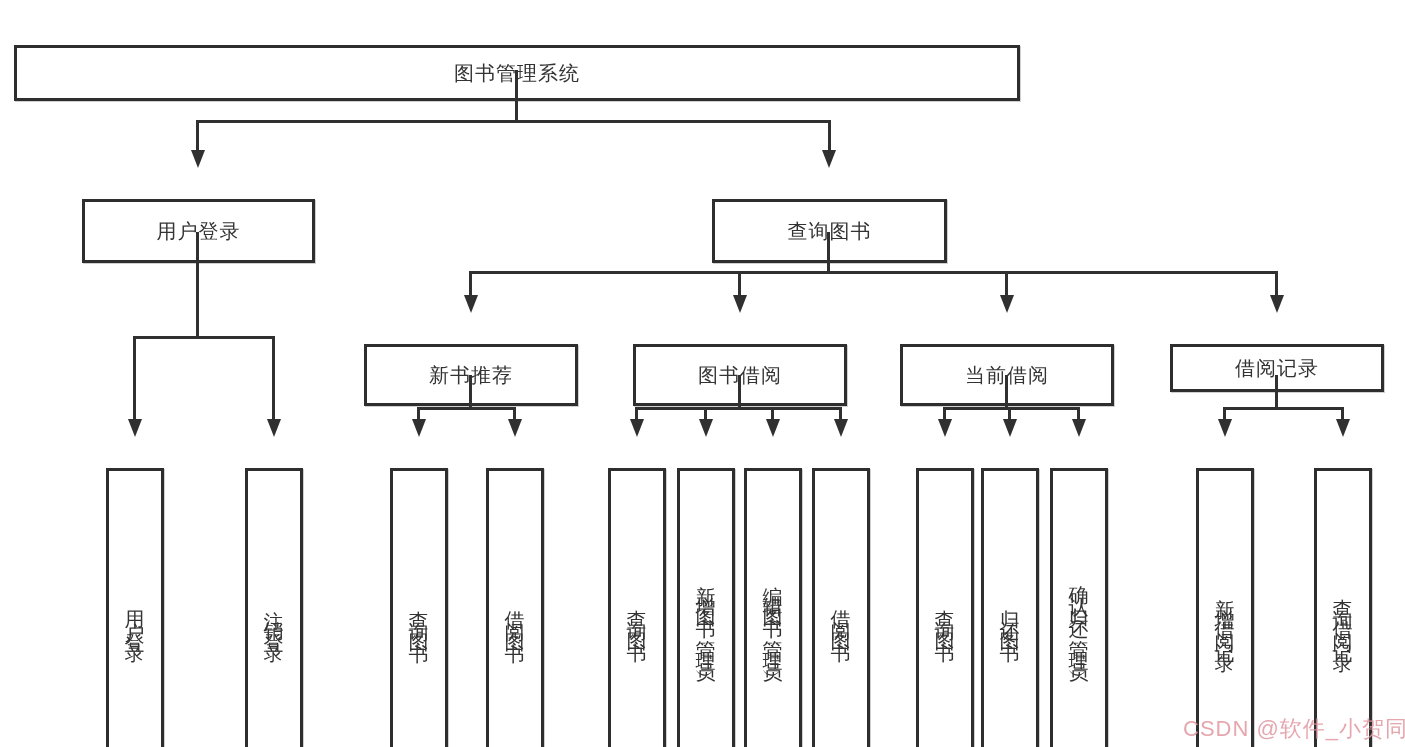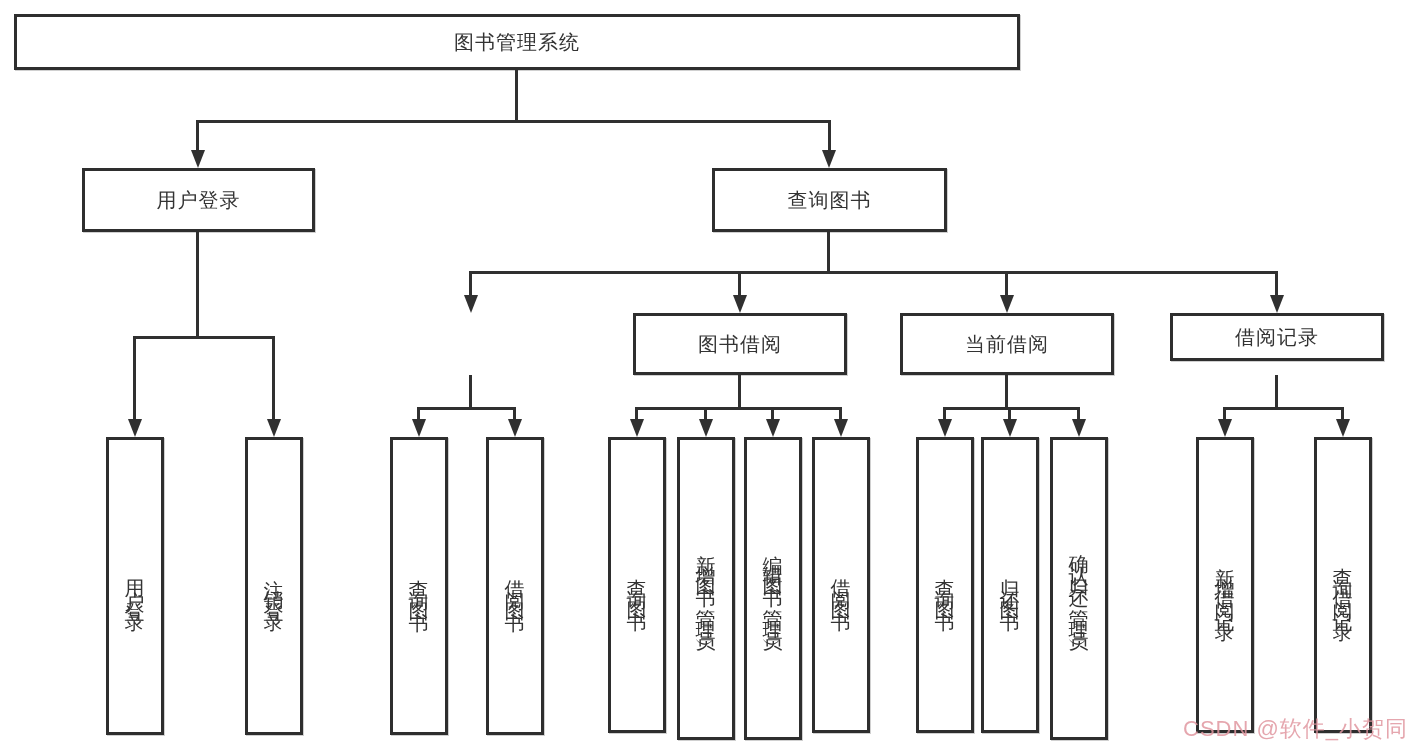--- a/index.html
+++ b/index.html
@@ -11,20 +11,21 @@
     overflow:hidden;
   }
   .box{
     position:absolute;
     border:3px solid #2e2e2e;
     background:#ffffff;
     display:flex;align-items:center;justify-content:center;
     color:#333333;
     box-sizing:border-box;
     box-shadow:1px 1px 0 rgba(120,120,120,0.35);
+    margin-top:31px;
   }
   .box.h span{
     font-size:20px;letter-spacing:1px;white-space:nowrap;
   }
   .box.v span{
     writing-mode:vertical-rl;
     text-orientation:mixed;
     font-size:20px;
     letter-spacing:11px;
     line-height:1;
@@ -81,20 +82,23 @@
   <div class="hline" style="left:469px;top:271px;width:808px"></div>
   <div class="vline" style="left:469px;top:271px;height:25px"></div>
   <div class="arrow" style="left:464px;top:295px"></div>
   <div class="vline" style="left:738px;top:271px;height:25px"></div>
   <div class="arrow" style="left:733px;top:295px"></div>
   <div class="vline" style="left:1005px;top:271px;height:25px"></div>
   <div class="arrow" style="left:1000px;top:295px"></div>
   <div class="vline" style="left:1275px;top:271px;height:25px"></div>
   <div class="arrow" style="left:1270px;top:295px"></div>
 
+  <div class="box h" style="left:364px;top:313px;width:214px;height:62px">
+    <span>新书推荐</span>
+  </div>
   <div class="box h" style="left:900px;top:313px;width:214px;height:62px">
     <span>当前借阅</span>
   </div>
   <div class="box h" style="left:633px;top:313px;width:214px;height:62px">
     <span>图书借阅</span>
   </div>
   <div class="box h" style="left:1170px;top:313px;width:214px;height:48px">
     <span>借阅记录</span>
   </div>
 

